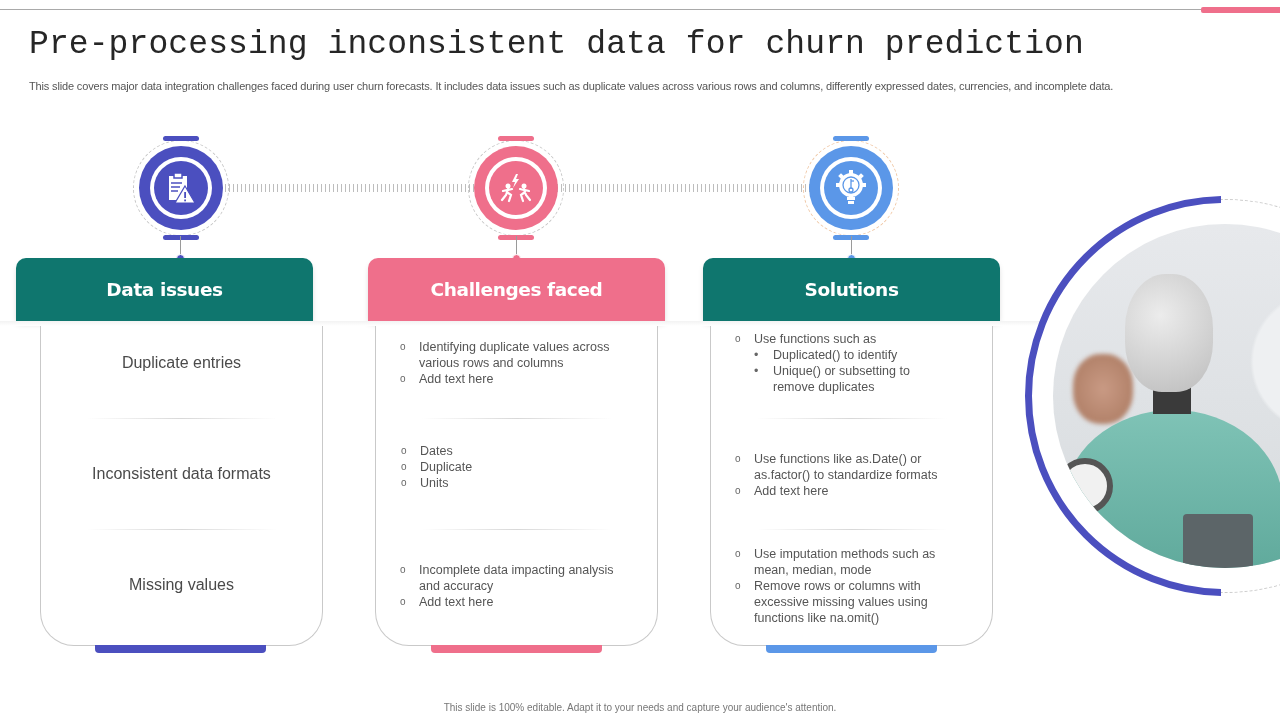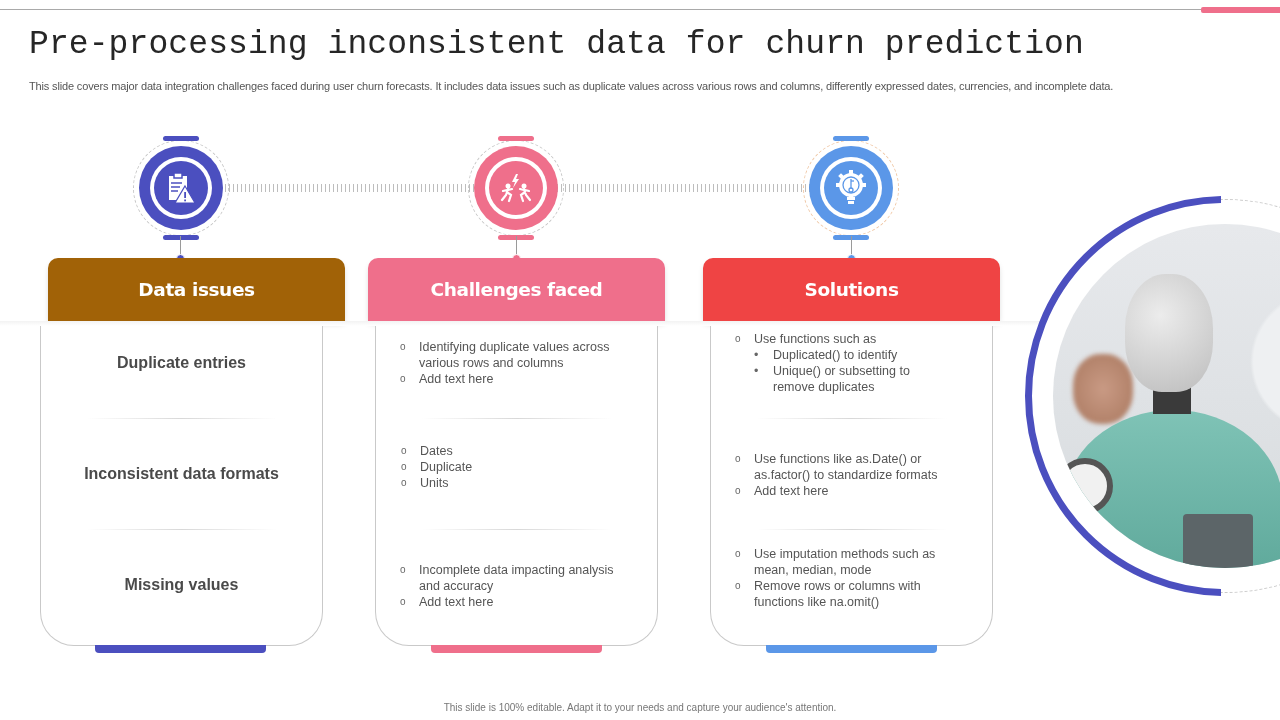--- a/index.html
+++ b/index.html
@@ -26,21 +26,21 @@
   .stem-dot { position: absolute; width: 9px; height: 9px; border-radius: 50%; border: 1.5px solid #fff; background: var(--c); }
 
   .col-header { position: absolute; top: 258px; width: 297px; height: 63px; border-radius: 10px 10px 0 0; display: flex; align-items: center; justify-content: center; color: #fff; font-family: "DejaVu Sans", sans-serif; font-size: 18.5px; font-weight: 700; letter-spacing: -0.4px; box-shadow: 0 4px 6px -2px rgba(0,0,0,0.25); }
   .shadow-strip { position: absolute; left: 0; top: 321px; width: 1040px; height: 5px; background: linear-gradient(#f3f3f3, #fff); }
 
   .col-body { position: absolute; top: 326px; width: 283px; height: 320px; border: 1px solid #c9c9c9; border-top: none; border-radius: 0 0 34px 34px; background: #fff; }
   .col-foot { position: absolute; top: 645px; width: 171px; height: 8px; border-radius: 0 0 4px 4px; }
 
   .sep { position: absolute; height: 1px; width: 190px; background: linear-gradient(90deg, rgba(220,220,220,0), #d8d8d8 50%, rgba(220,220,220,0)); }
 
-  .issue-label { position: absolute; width: 283px; text-align: center; font-size: 16px; font-weight: 700; color: #4a4a4a; }
+  .issue-label { position: absolute; width: 283px; text-align: center; font-size: 16px; font-weight: 400; color: #4a4a4a; }
 
   .cell { position: absolute; font-size: 12.5px; color: #555; line-height: 16px; }
   .cell .row { display: flex; }
   .cell .b { width: 19px; flex: none; font-size: 10px; color: #666; }
   .cell .bs { width: 19px; flex: none; color: #666; }
   .cell .indent { padding-left: 19px; }
 
   .photo-wrap { position: absolute; left: 1025px; top: 196px; width: 400px; height: 400px; }
   .photo-arc { position: absolute; left: 0; top: 0; width: 400px; height: 400px; border-radius: 50%; border: 7px solid #4b4fbf; clip-path: polygon(0 0, 49% 0, 49% 100%, 0 100%); }
   .photo-dash { position: absolute; left: 3px; top: 3px; width: 394px; height: 394px; border-radius: 50%; border: 1.5px dashed #c8c8c8; clip-path: polygon(49% 0, 100% 0, 100% 100%, 49% 100%); }
@@ -129,23 +129,23 @@
       <line x1="17" y1="11" x2="20" y2="11" stroke="#5b97e8" stroke-width="1.3"></line>
       <circle cx="17" cy="20" r="2" fill="none" stroke="#5b97e8" stroke-width="1.3"></circle>
       <rect x="13" y="27" width="8" height="3" fill="#fff"></rect>
       <rect x="14" y="31" width="6" height="3" fill="#fff"></rect>
     </svg>
   </div>
 </div>
 <div class="stem" style="left:851px;top:236px;"></div>
 <div class="stem-dot" style="left:847px;top:254px;--c:#5b97e8;"></div>
 
-<div class="col-header" style="left:48px;background:#a16207;">Data issues</div>
+<div class="col-header" style="left:16px;background:#0f766e;">Data issues</div>
 <div class="col-header" style="left:368px;background:#ef6f8b;">Challenges faced</div>
-<div class="col-header" style="left:703px;background:#ef4444;">Solutions</div>
+<div class="col-header" style="left:703px;background:#0f766e;">Solutions</div>
 
 <div class="shadow-strip"></div>
 
 <div class="col-body" style="left:40px;"></div>
 <div class="col-body" style="left:375px;"></div>
 <div class="col-body" style="left:710px;"></div>
 
 <div class="col-foot" style="left:95px;background:#4b4fbf;"></div>
 <div class="col-foot" style="left:431px;background:#ef6f8b;"></div>
 <div class="col-foot" style="left:766px;background:#5b97e8;"></div>
@@ -227,20 +227,21 @@
 <div class="cell" style="left:735px;top:546px;width:250px;">
   <div class="row">
       <span class="b">o</span>
       <span>Use imputation methods such as</span>
     </div>
   <div class="indent">mean, median, mode</div>
   <div class="row">
       <span class="b">o</span>
       <span>Remove  rows or columns with</span>
     </div>
+  <div class="indent">excessive missing values  using</div>
   <div class="indent">functions like na.omit()</div>
 </div>
 
 <div class="photo-wrap">
   <div class="photo-arc"></div>
   <div class="photo-dash"></div>
   <div class="photo">
     <div class="person"></div>
     <div class="body"></div>
     <div class="neck"></div>

